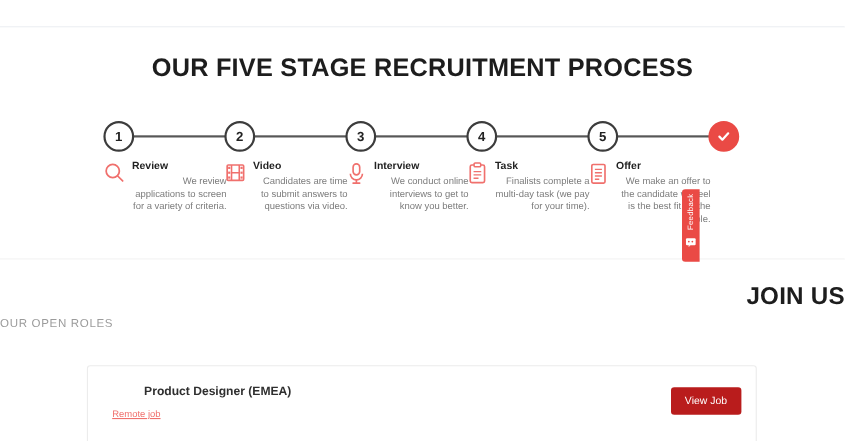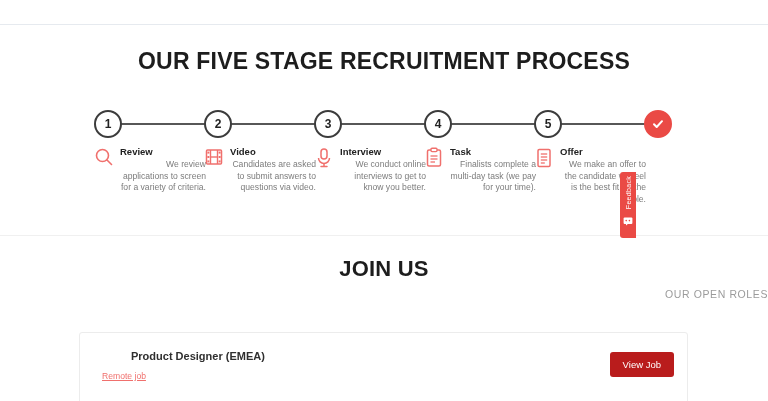--- a/index.html
+++ b/index.html
@@ -66,25 +66,25 @@
   .step-desc {
     font-size:8.6px; color:#7c7c7c; line-height:11.5px;text-align:right;
   }
 
   
   .join-section {
     position:absolute; left:0; top:236px; width:768px; height:165px;
     background:#ffffff;
   }
   .join-title {
-    position:absolute; left:0; top:20px; width:768px; text-align:center;
+    position:absolute; left:0; top:20px; width:768px; text-align:right;
     font-size:22px; font-weight:bold; color:#1d1d1d; letter-spacing:0.2px;
   }
   .join-sub {
-    position:absolute; left:0; top:52px; width:768px; text-align:right;
+    position:absolute; left:0; top:52px; width:768px; text-align:left;
     font-size:10.5px; color:#9b9b9b; letter-spacing:0.6px;
   }
 
   
   .job-card {
     position:absolute; left:79px; top:96px; width:609px; height:75px;
     border:1px solid #ececec; border-radius:3px; background:#fff;
   }
   .job-title {
     position:absolute; left:14px; top:17px;
@@ -180,21 +180,21 @@
             <rect x="3.4" y="4.6" width="2" height="2" fill="#f0706d"></rect>
             <rect x="3.4" y="9" width="2" height="2" fill="#f0706d"></rect>
             <rect x="3.4" y="13.4" width="2" height="2" fill="#f0706d"></rect>
             <rect x="14.6" y="4.6" width="2" height="2" fill="#f0706d"></rect>
             <rect x="14.6" y="9" width="2" height="2" fill="#f0706d"></rect>
             <rect x="14.6" y="13.4" width="2" height="2" fill="#f0706d"></rect>
           </svg>
         </span>
         <div class="step-body">
           <div class="step-title">Video</div>
-          <div class="step-desc">Candidates are asked to submit answers to questions via video.</div>
+          <div class="step-desc">Candidates are time to submit answers to questions via video.</div>
         </div>
       </div>
 
       <div class="step" style="left:424px">
         <span class="step-icon">
           <svg width="20" height="22" viewBox="0 0 20 22">
             <rect x="3.5" y="3" width="13" height="16" rx="1.5" stroke="#f0706d" stroke-width="1.5" fill="none"></rect>
             <rect x="7" y="1.2" width="6" height="3.4" rx="1" stroke="#f0706d" stroke-width="1.4" fill="#fff"></rect>
             <line x1="6.5" y1="9" x2="13.5" y2="9" stroke="#f0706d" stroke-width="1.3"></line>
             <line x1="6.5" y1="12" x2="13.5" y2="12" stroke="#f0706d" stroke-width="1.3"></line>

